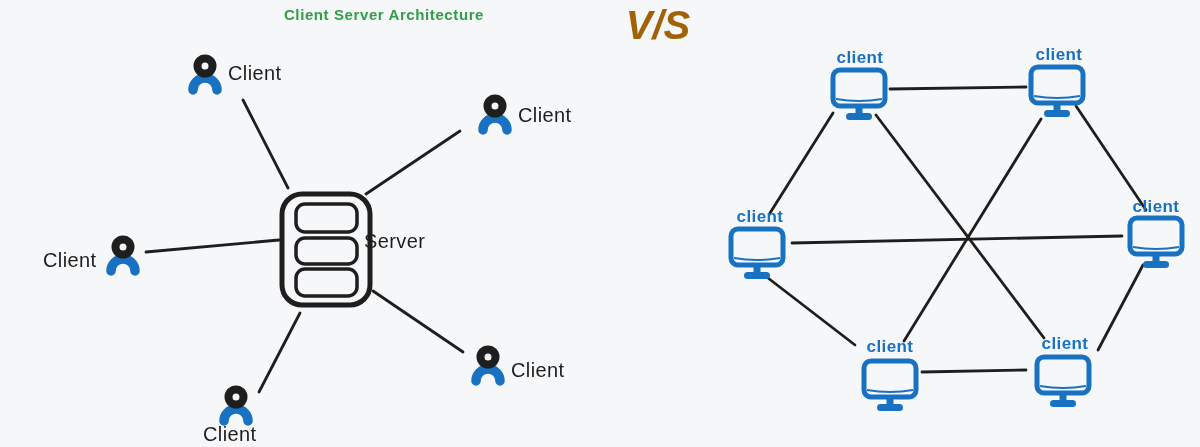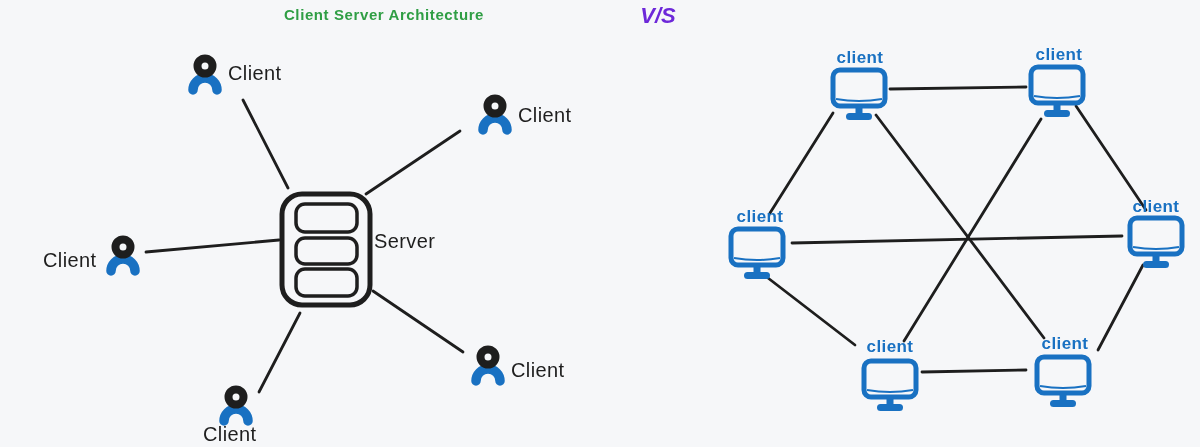--- a/index.html
+++ b/index.html
@@ -45,22 +45,22 @@
     position: absolute;
     color: #2f9e44;
     font-size: 15px;
     font-weight: 600;
     letter-spacing: 0.6px;
     transform: translateX(-50%);
     white-space: nowrap;
   }
   .vs {
     position: absolute;
-    color: #6d28d9;
-    font-size: 22px;
+    color: #a16207;
+    font-size: 40px;
     font-weight: 700;
     font-style: italic;
     transform: translateX(-50%);
     white-space: nowrap;
   }
 </style>
 </head>
 <body>
 
 <div class="canvas">
@@ -154,21 +154,21 @@
   </svg>
 
   <div class="title" style="left:384px; top:6px;">Client Server Architecture</div>
   <div class="vs" style="left:658px; top:3px;">V/S</div>
 
   <div class="lbl" style="left:228px; top:62px;">Client</div>
   <div class="lbl" style="left:518px; top:104px;">Client</div>
   <div class="lbl" style="left:43px;  top:249px;">Client</div>
   <div class="lbl" style="left:511px; top:359px;">Client</div>
   <div class="lbl" style="left:203px; top:423px;">Client</div>
-  <div class="lbl" style="left:374px; top:230px;">Server</div>
+  <div class="lbl" style="left:364px; top:230px;">Server</div>
 
   <div class="lbl blue" style="left:860px;  top:48px;">client</div>
   <div class="lbl blue" style="left:1059px; top:45px;">client</div>
   <div class="lbl blue" style="left:760px;  top:207px;">client</div>
   <div class="lbl blue" style="left:1156px; top:197px;">client</div>
   <div class="lbl blue" style="left:890px;  top:337px;">client</div>
   <div class="lbl blue" style="left:1065px; top:334px;">client</div>
 
 </div>
 

